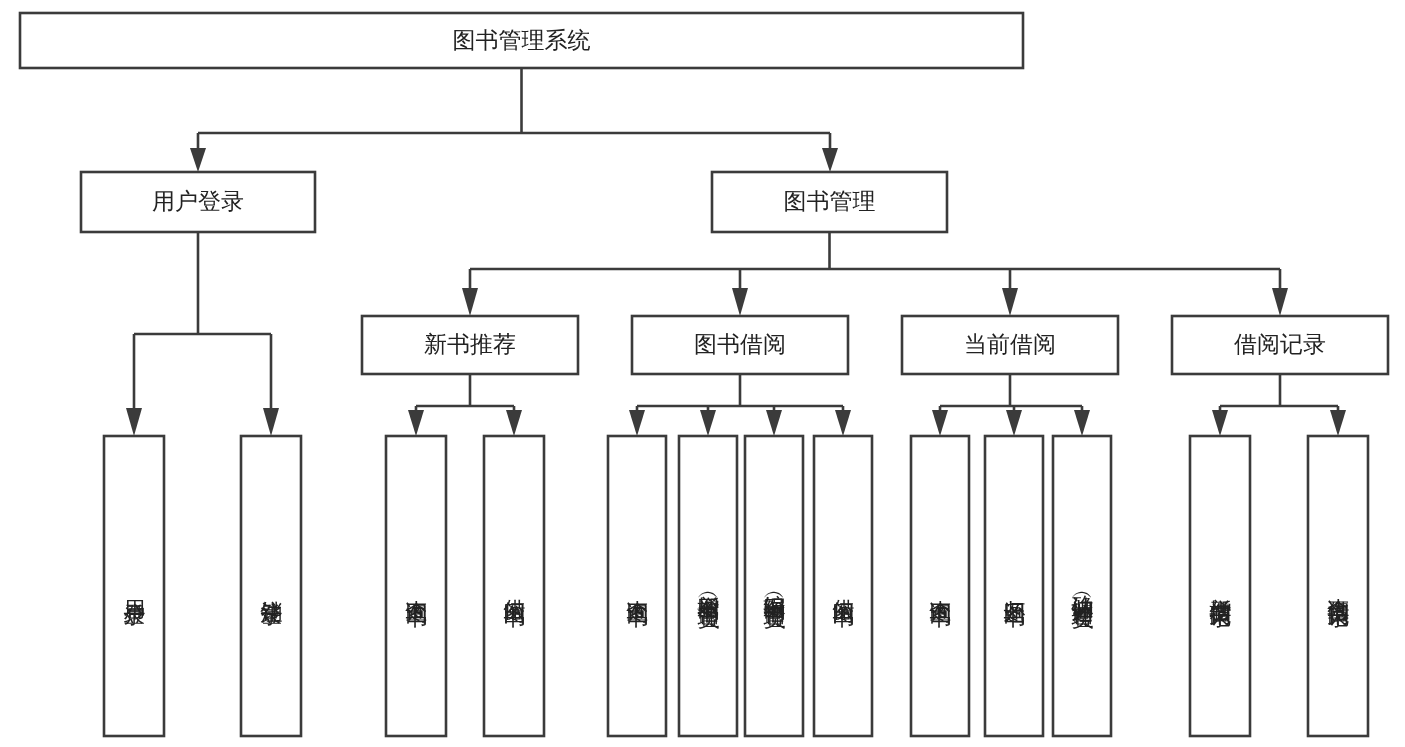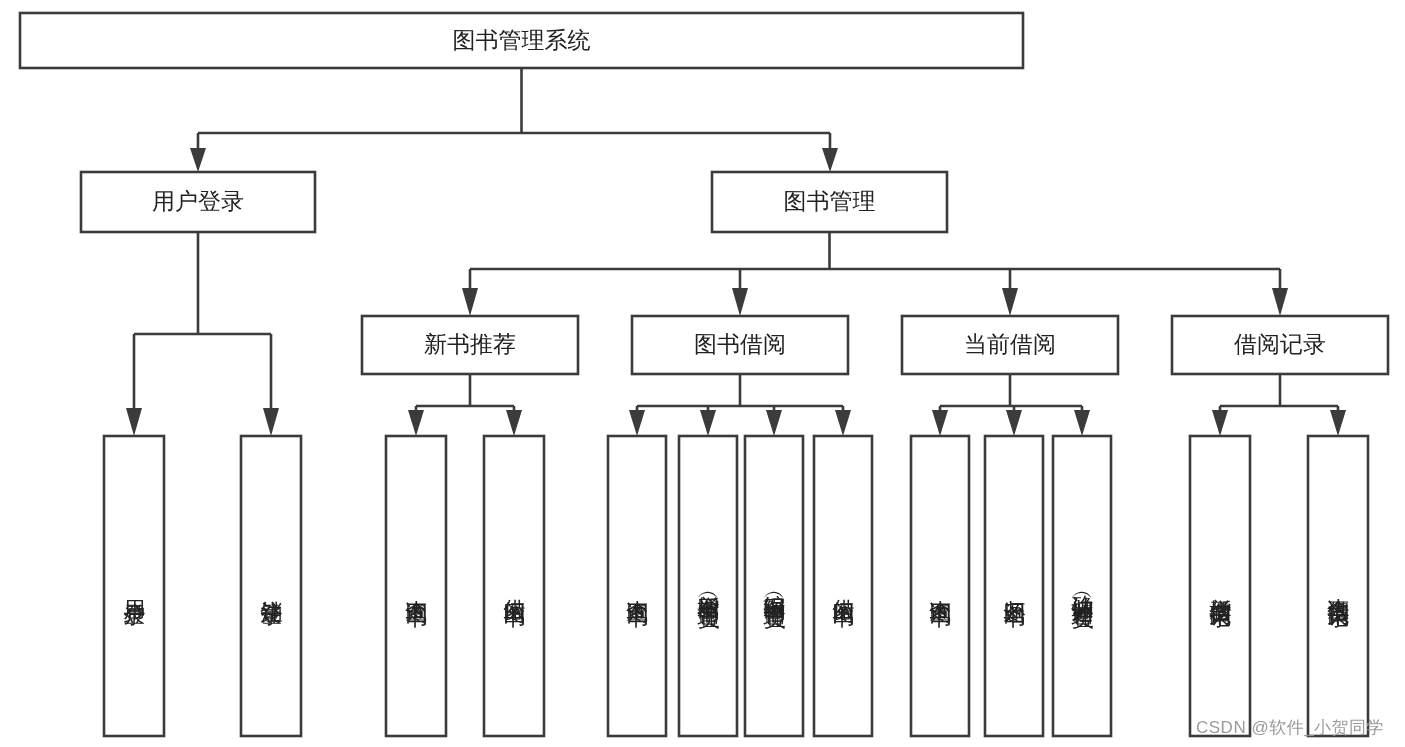--- a/index.html
+++ b/index.html
@@ -217,15 +217,14 @@
   <div class="node-label-v" style="left:608px; top:436px; width:58px; height:300px;">查询图书</div>
   <div class="node-label-v" style="left:679px; top:436px; width:58px; height:300px;">新增图书（管理员）</div>
   <div class="node-label-v" style="left:745px; top:436px; width:58px; height:300px;">编辑图书（管理员）</div>
   <div class="node-label-v" style="left:814px; top:436px; width:58px; height:300px;">借阅图书</div>
   <div class="node-label-v" style="left:911px; top:436px; width:58px; height:300px;">查询图书</div>
   <div class="node-label-v" style="left:985px; top:436px; width:58px; height:300px;">归还图书</div>
   <div class="node-label-v" style="left:1053px; top:436px; width:58px; height:300px;">确认归还（管理员）</div>
   <div class="node-label-v" style="left:1190px; top:436px; width:60px; height:300px;">新增借阅记录</div>
   <div class="node-label-v" style="left:1308px; top:436px; width:60px; height:300px;">查询借阅记录</div>
 
-  <div class="watermark" style="left:1196px; top:716px;">CSDN @软件_小贺同学</div>
 
 </div>
 
 </body></html>

